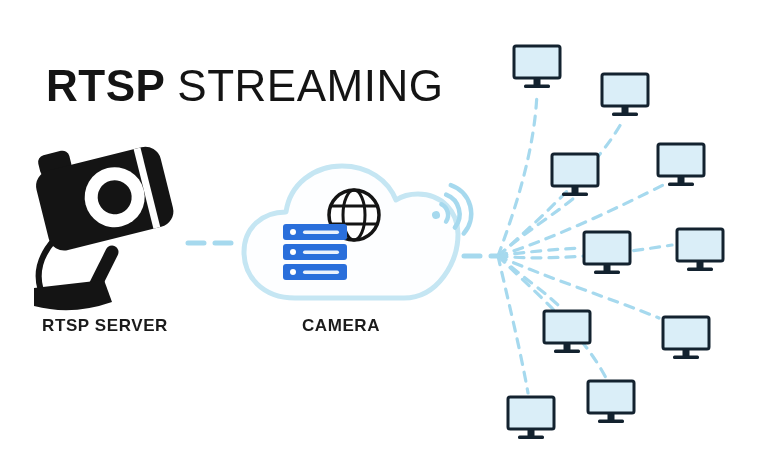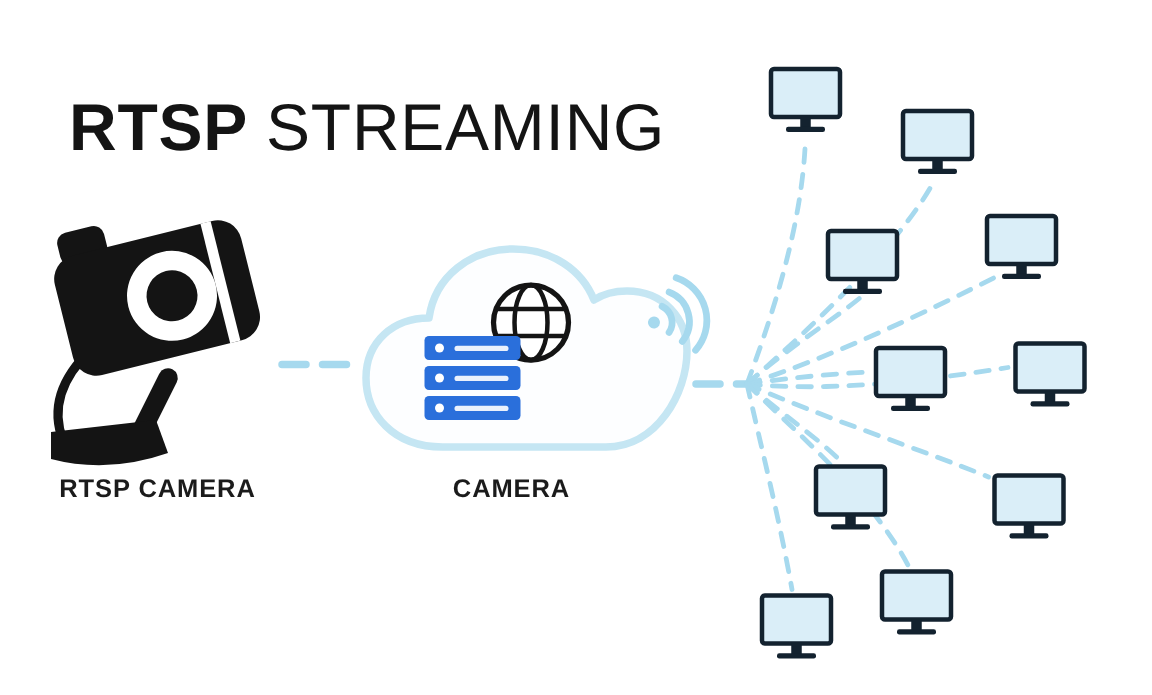--- a/index.html
+++ b/index.html
@@ -140,16 +140,16 @@
       <use href="#monitor" x="686" y="333"></use>
       <use href="#monitor" x="611" y="397"></use>
       <use href="#monitor" x="531" y="413"></use>
     </g>
   </svg>
 
   <div class="title">
     <span class="brand">RTSP</span><span class="rest">STREAMING</span>
   </div>
 
-  <div class="node-label label-camera">RTSP CAMERA</div>
+  <div class="node-label label-camera">RTSP SERVER</div>
   <div class="node-label label-server">CAMERA</div>
 
 </div>
 
 </body></html>

